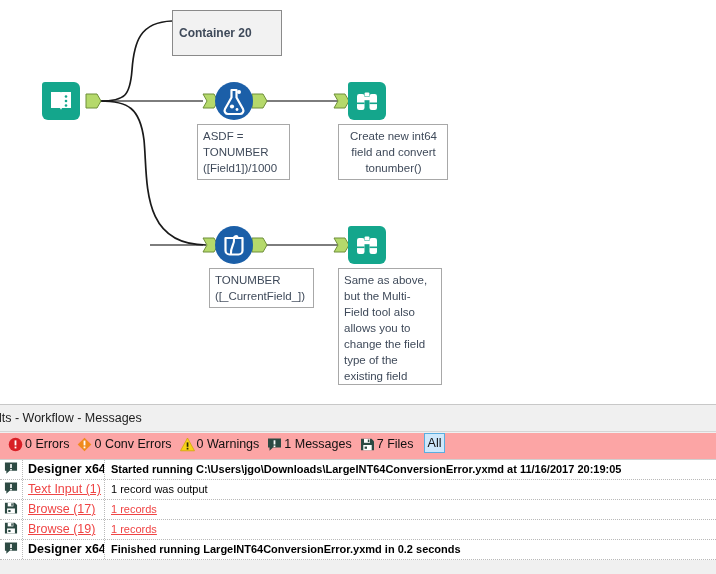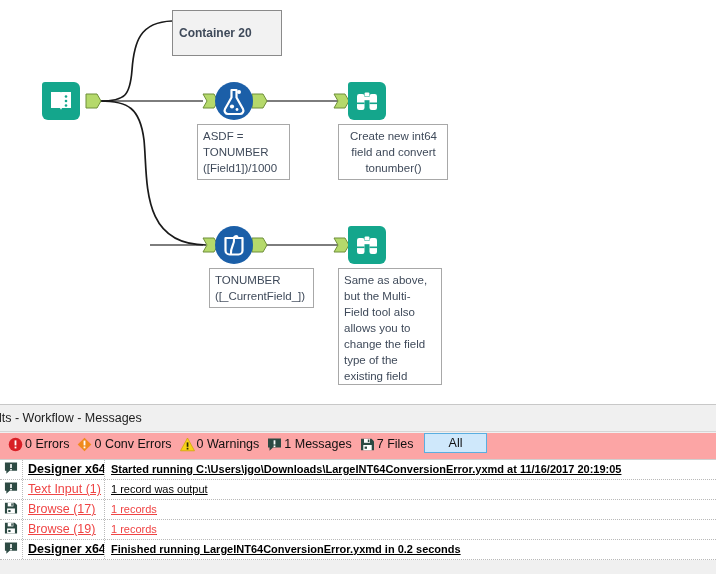--- a/index.html
+++ b/index.html
@@ -128,37 +128,36 @@
     font-size: 12.5px;
     color: #111;
     white-space: nowrap;
   }
   .tb-item .tb-ico {
     display: inline-flex;
     margin-right: 2px;
   }
   .tb-filter {
     margin-left: 10px;
-    padding: 1px 24px;
+    padding: 1px 3px;
     background: #cfe8fb;
     border: 1px solid #5aaee0;
     font-size: 12.5px;
     line-height: 16px;
     color: #111;
   }
 
   #msg-grid {
     position: absolute;
     left: 0;
     top: 55px;
     width: 716px;
     height: 115px;
     background: #ffffff;
     overflow: hidden;
-    text-decoration: underline;
   }
   .msg-row {
     display: flex;
     align-items: center;
     height: 19px;
     border-bottom: 1px dotted #b9b9b9;
     background: #ffffff;
     white-space: nowrap;
     overflow: hidden;
   }

